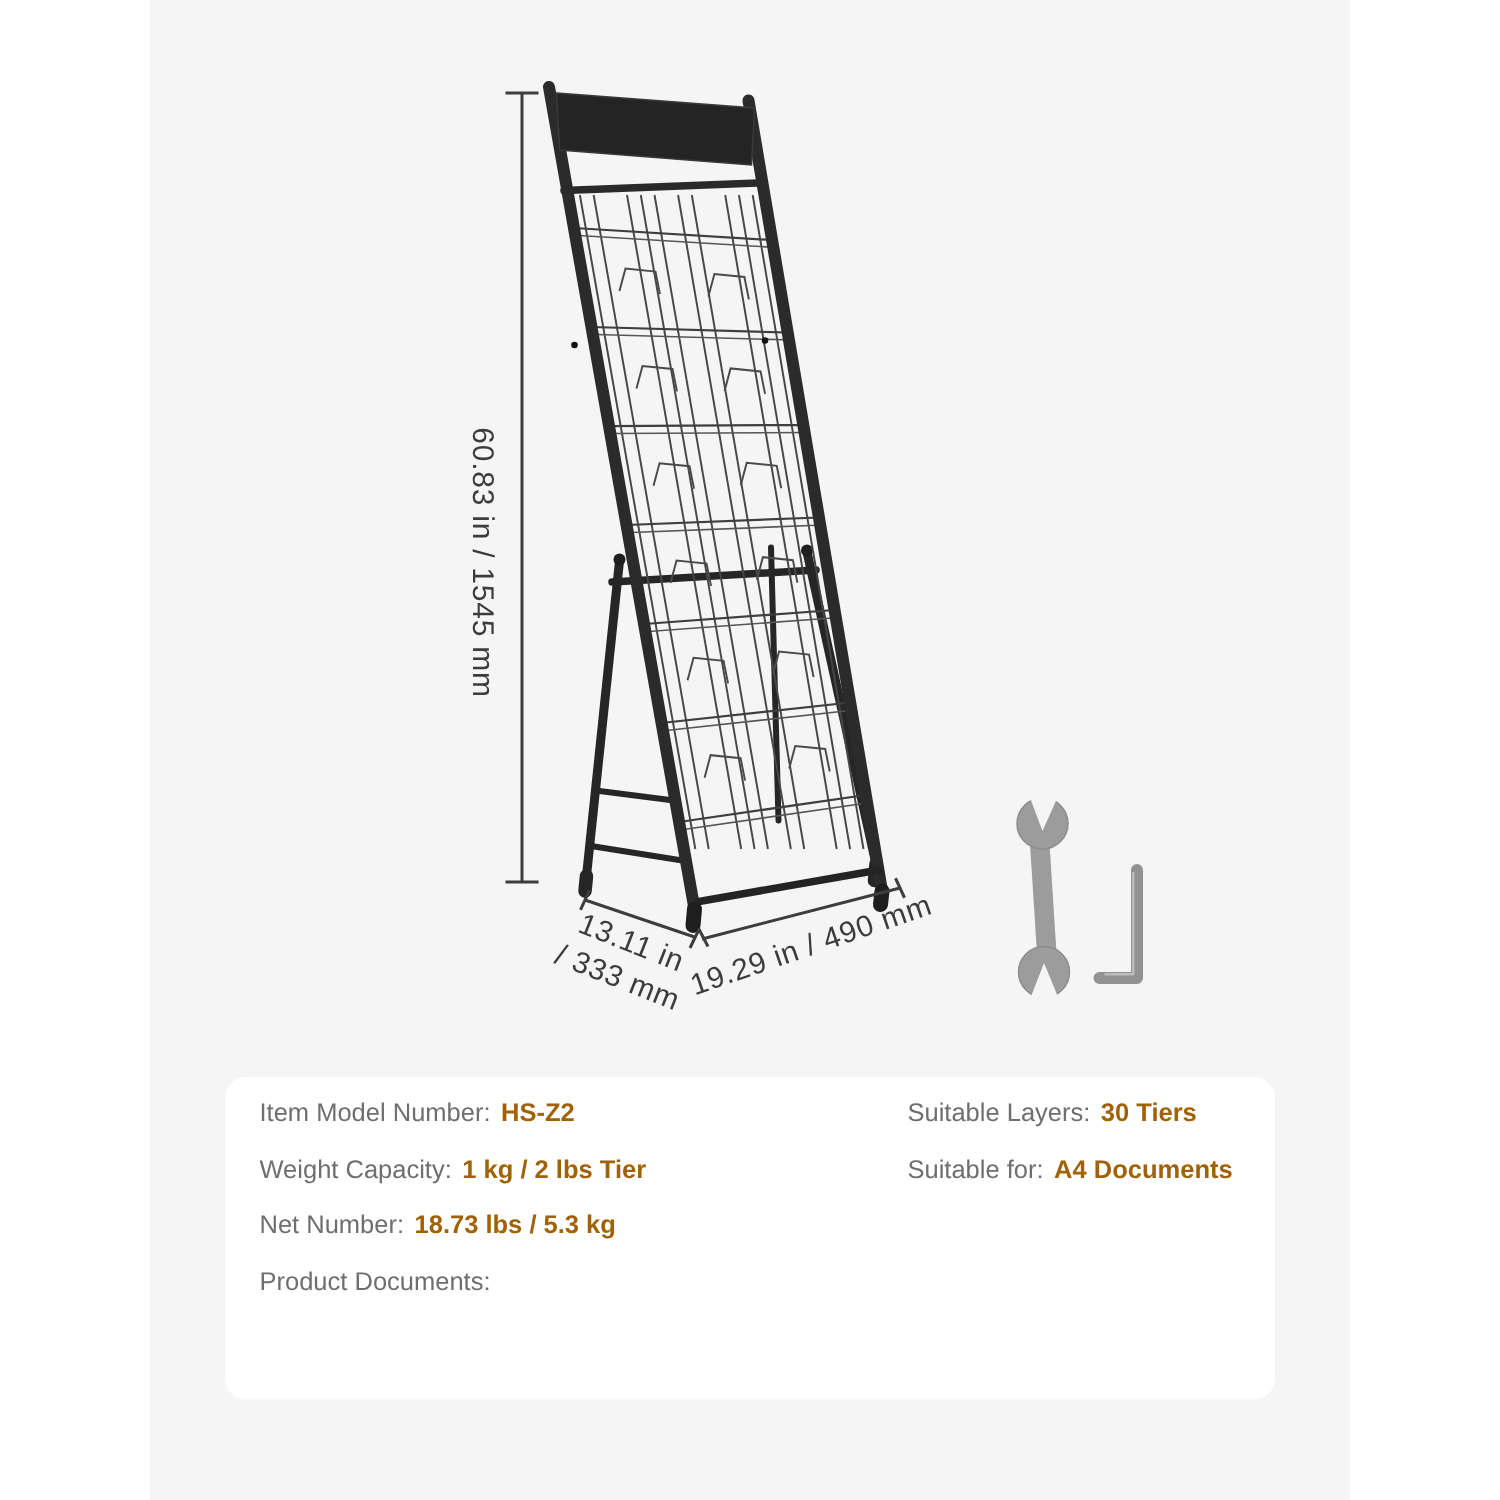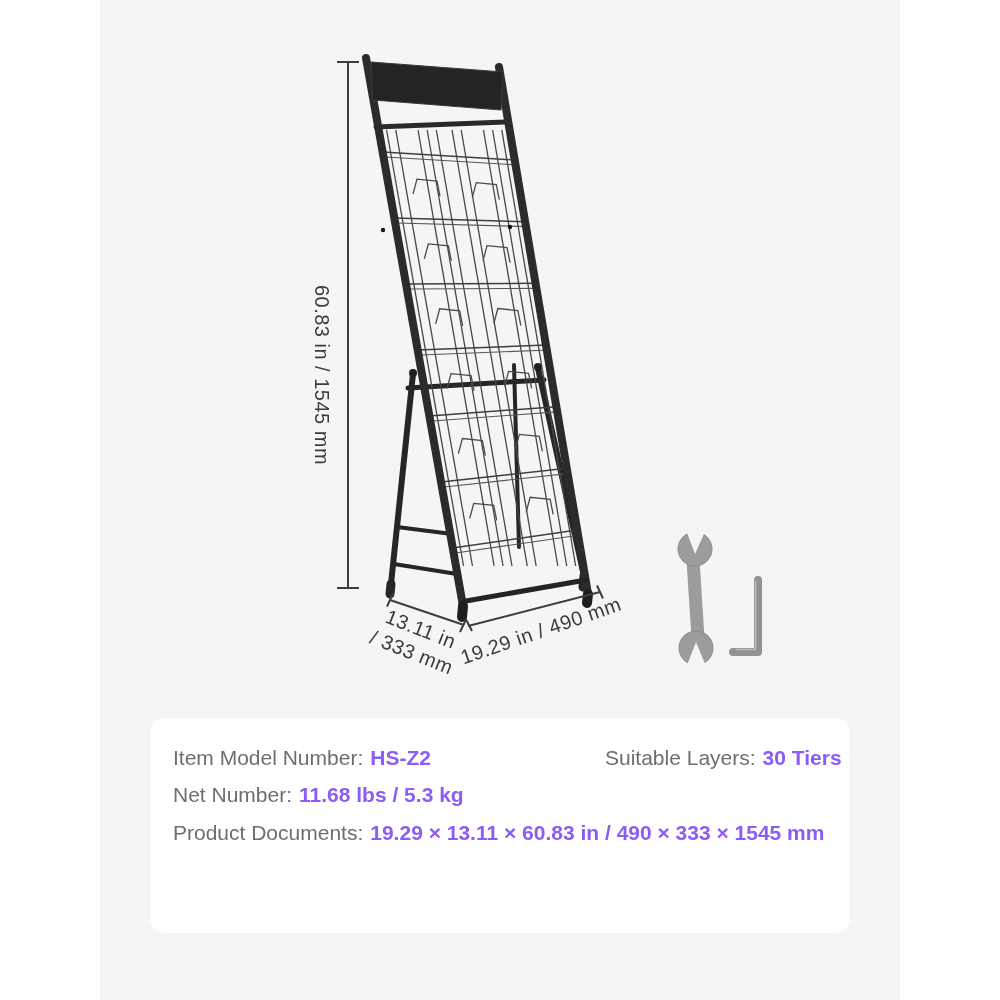--- a/index.html
+++ b/index.html
@@ -7,25 +7,25 @@
          font-family:"Liberation Sans","DejaVu Sans",sans-serif;}
   #panel{position:absolute;left:100px;top:0;width:800px;height:1000px;background:#f5f5f6;}
   #art{position:absolute;left:100px;top:0;width:800px;height:1000px;}
   .dim-label{position:absolute;color:#3c3c3c;font-size:20px;letter-spacing:.5px;white-space:nowrap;}
   #dim-height{left:321px;top:375px;transform:translate(-50%,-50%) rotate(90deg);}
   #dim-depth{left:416px;top:641px;transform:translate(-50%,-50%) rotate(21.5deg);text-align:center;line-height:25px;}
   #dim-width{left:541px;top:631px;transform:translate(-50%,-50%) rotate(-19deg);}
   
   #spec-card{position:absolute;left:150px;top:718px;width:700px;height:215px;background:#ffffff;
              border-radius:14px;padding:14px 0 0 23px;box-sizing:border-box;}
-  .spec-row{height:37.5px;display:flex;align-items:flex-end;font-size:21px;}
+  .spec-row{height:37.5px;display:flex;align-items:flex-start;font-size:17px;}
   .spec-cell{display:flex;align-items:baseline;white-space:nowrap;}
   .spec-cell.col-left{width:432px;flex:none;}
   .spec-label{color:#6e6e6e;}
-  .spec-value{color:#8b5cf6;font-weight:700;margin-left:7px;}
+  .spec-value{color:#a16207;font-weight:700;margin-left:7px;}
 </style>
 </head>
 <body>
 
 <div id="stage">
   <div id="panel"></div>
 
   <svg id="art" viewBox="0 0 800 1000" width="800" height="1000">
 
     <g stroke="#262626" stroke-linecap="round" fill="none">
@@ -135,25 +135,34 @@
       <span class="spec-cell col-left">
         <span class="spec-label">Item Model Number:</span>
         <span class="spec-value">HS-Z2</span>
       </span>
       <span class="spec-cell">
         <span class="spec-label">Suitable Layers:</span>
         <span class="spec-value">30 Tiers</span>
       </span>
     </div>
     <div class="spec-row">
+      <span class="spec-cell col-left">
+        <span class="spec-label">Weight Capacity:</span>
+        <span class="spec-value">1 kg / 2 lbs Tier</span>
+      </span>
+      <span class="spec-cell">
+        <span class="spec-label">Suitable for:</span>
+        <span class="spec-value">A4 Documents</span>
+      </span>
+    </div>
+    <div class="spec-row">
       <span class="spec-cell">
         <span class="spec-label">Net Number:</span>
-        <span class="spec-value">11.68 lbs / 5.3 kg</span>
+        <span class="spec-value">18.73 lbs / 5.3 kg</span>
       </span>
     </div>
     <div class="spec-row">
       <span class="spec-cell">
         <span class="spec-label">Product Documents:</span>
-        <span class="spec-value">19.29 × 13.11 × 60.83 in / 490 × 333 × 1545 mm</span>
       </span>
     </div>
   </div>
 </div>
 
 </body></html>

